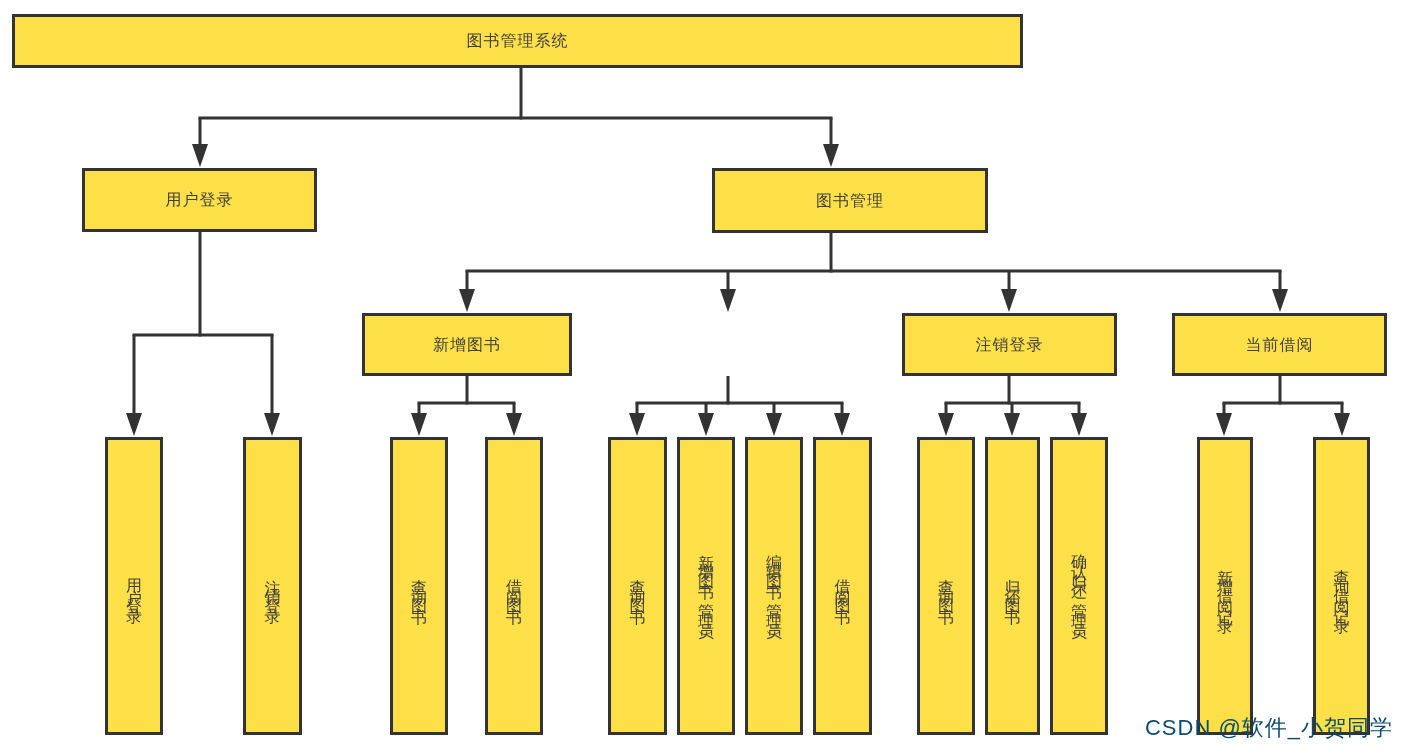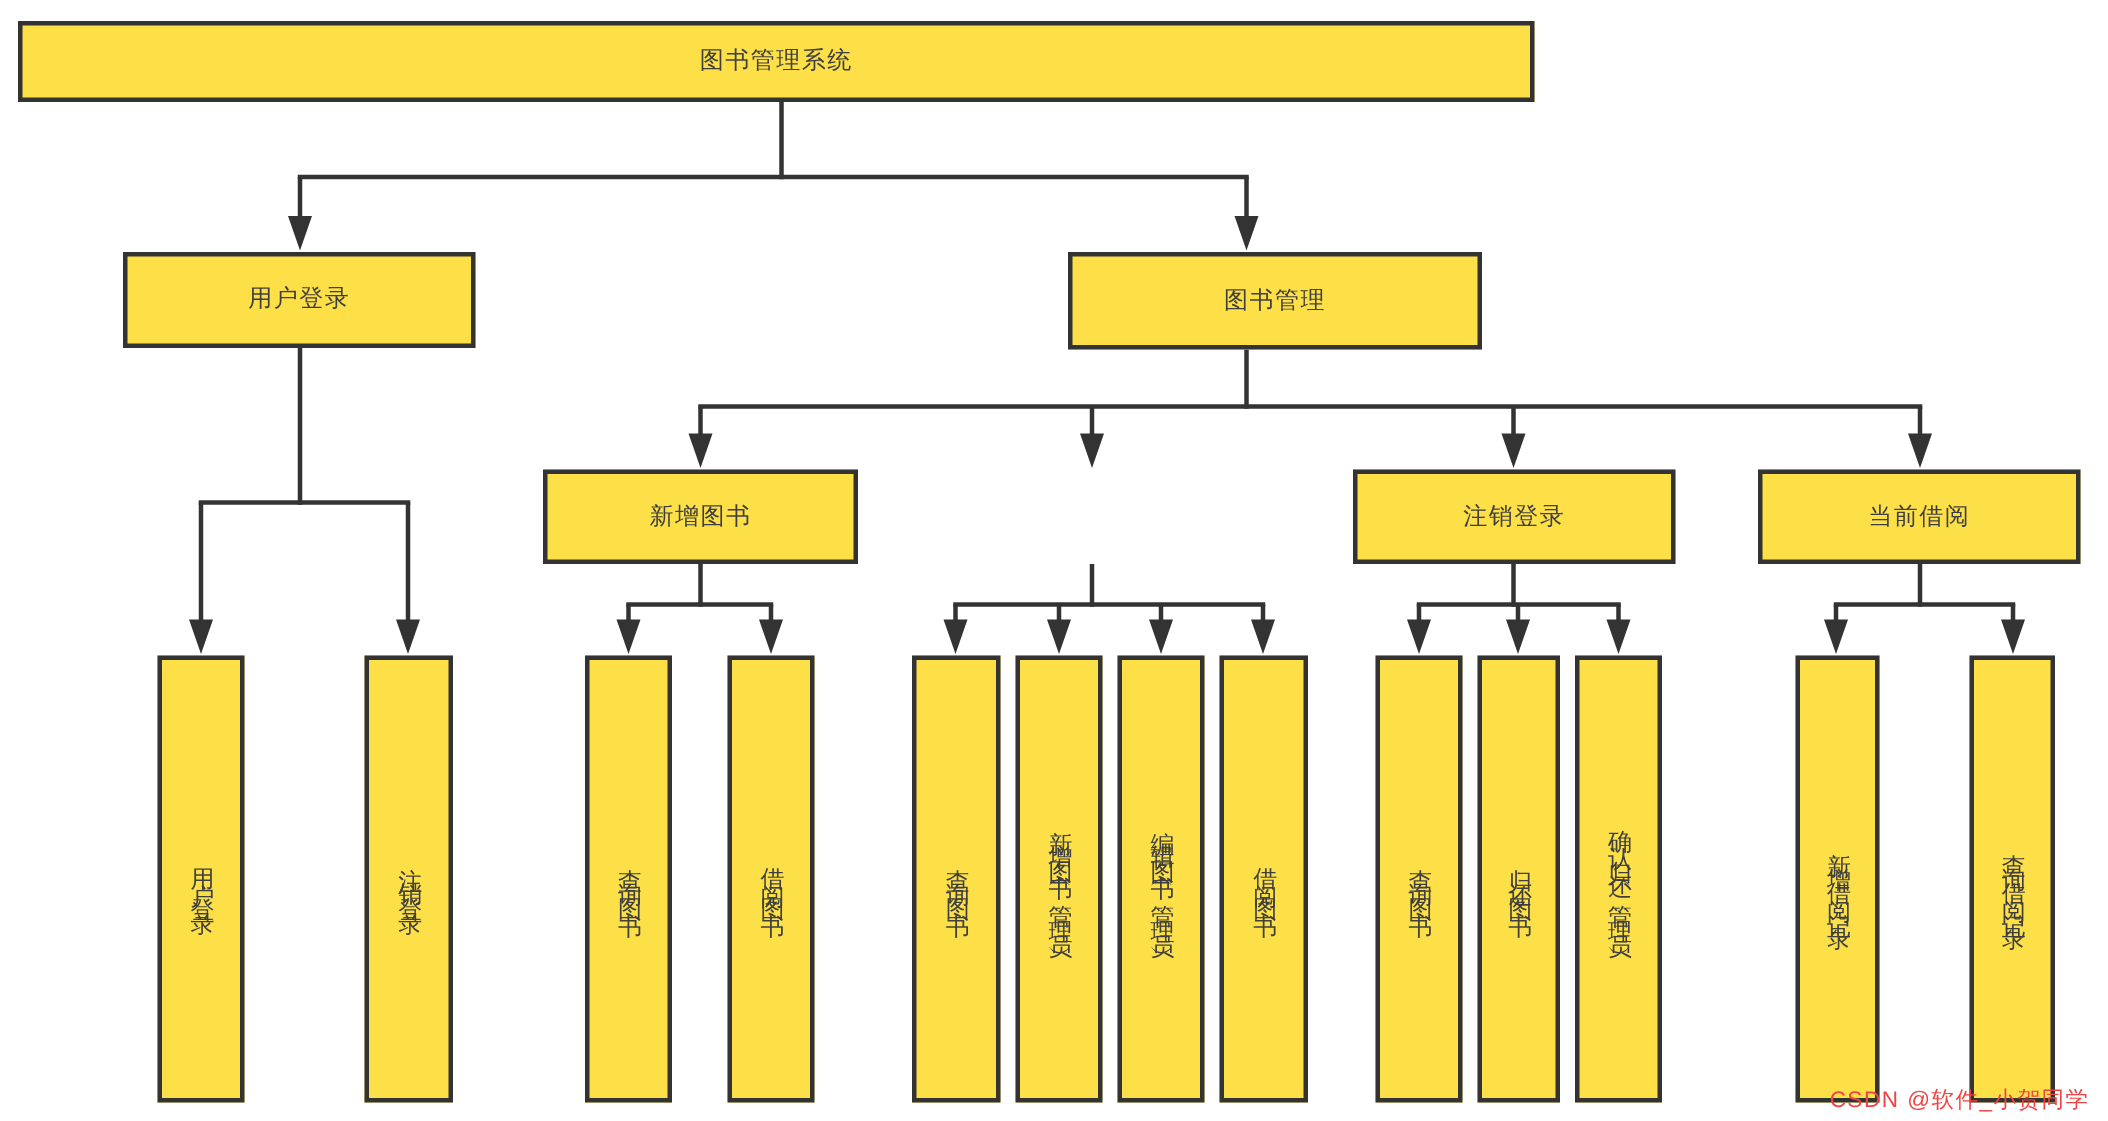--- a/index.html
+++ b/index.html
@@ -64,22 +64,22 @@
   #n-leaf-query-books-3    { left: 917px;  width: 58px; }
   #n-leaf-return-books     { left: 985px;  width: 55px; }
   #n-leaf-confirm-return   { left: 1050px; width: 58px; }
   #n-leaf-add-record       { left: 1197px; width: 56px; }
   #n-leaf-query-record     { left: 1313px; width: 57px; }
 
   #watermark {
     position: absolute;
     right: 12px;
     bottom: 4px;
-    font-size: 15px;
-    color: #ef4444;
+    font-size: 22px;
+    color: #0c4a6e;
     letter-spacing: 1px;
     z-index: 2;
     white-space: nowrap;
   }
   .cline { stroke: #333333; stroke-width: 3; fill: none; }
   .ahead { fill: #333333; stroke: none; }
 </style>
 </head>
 <body>
 

